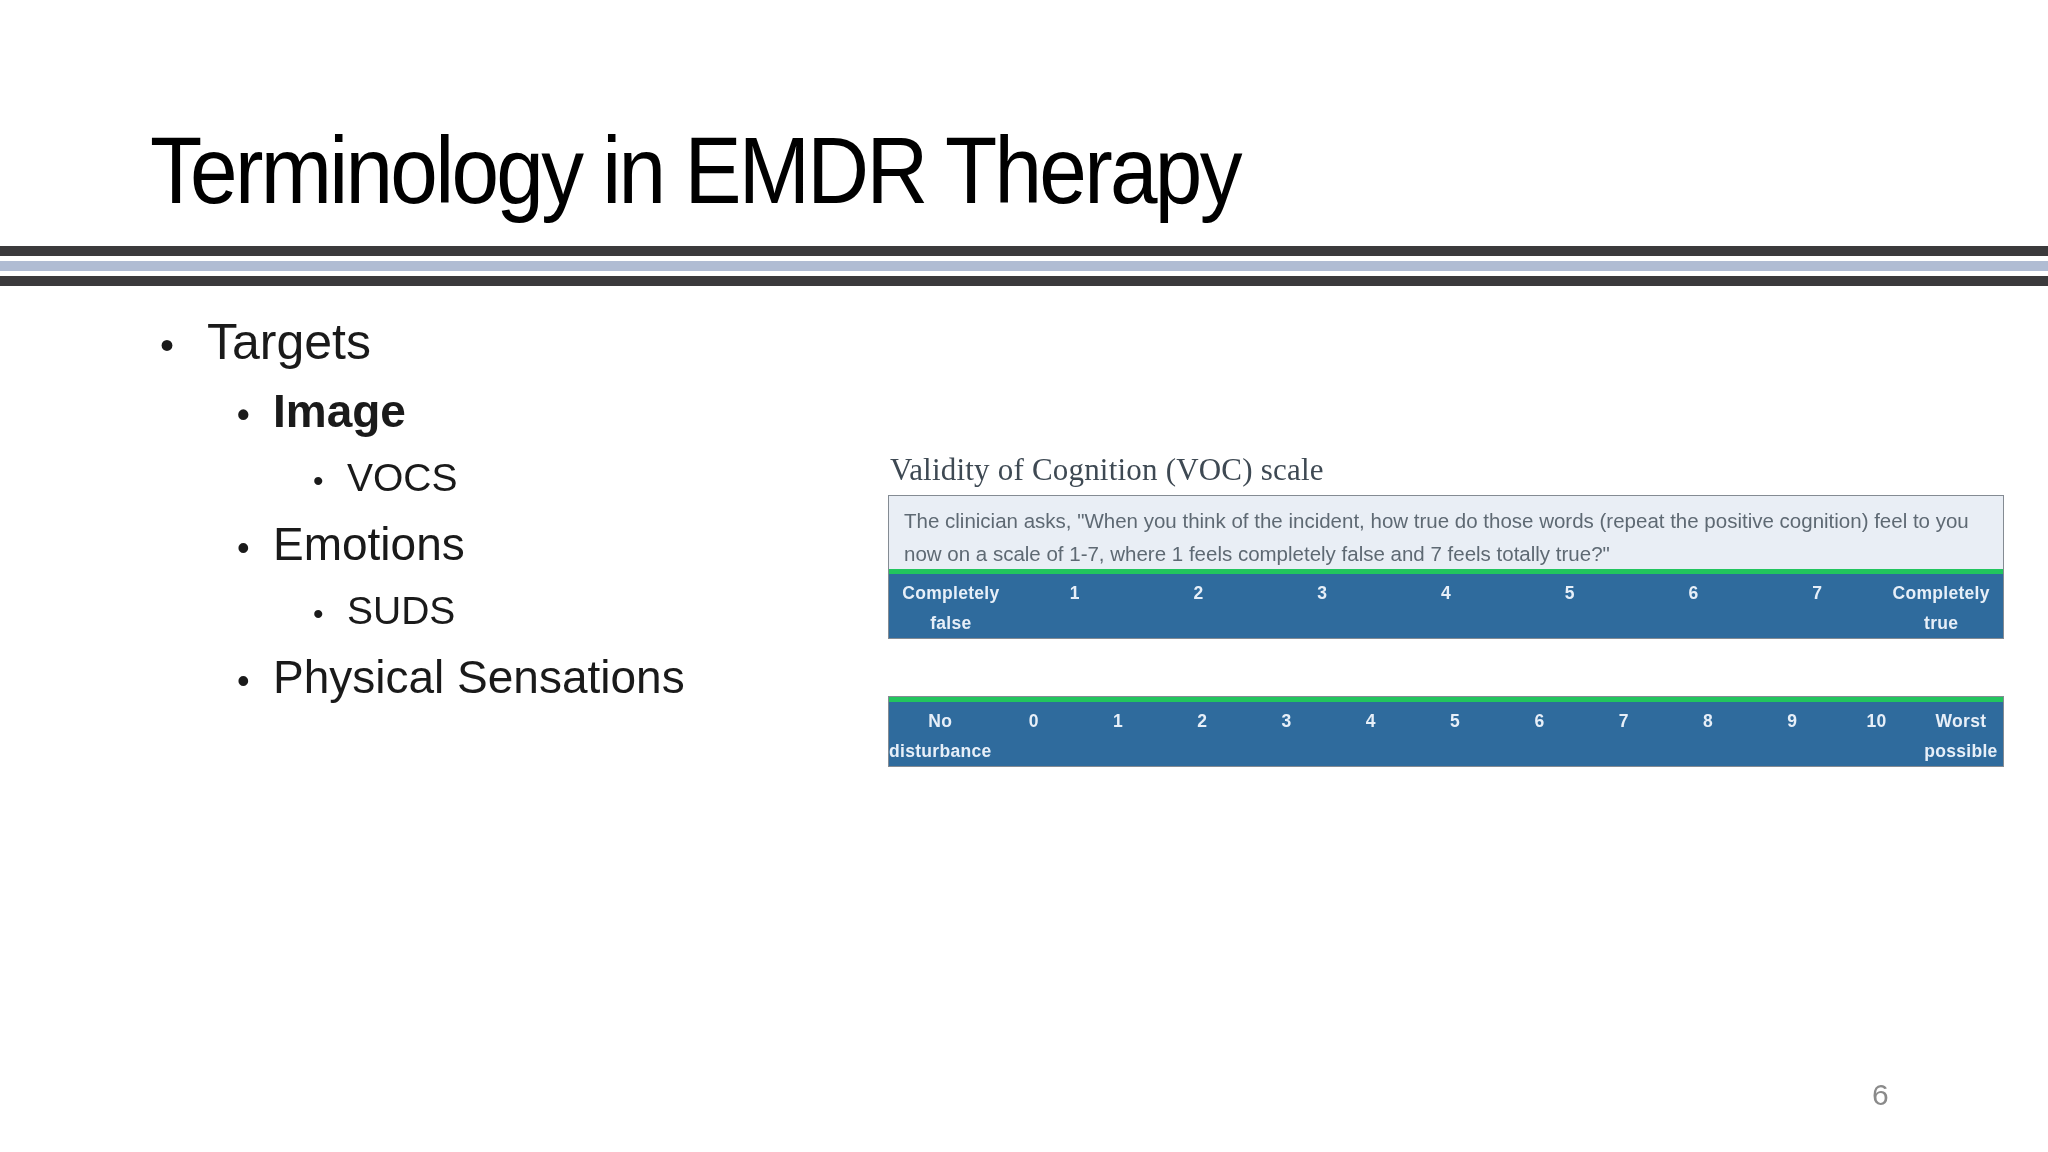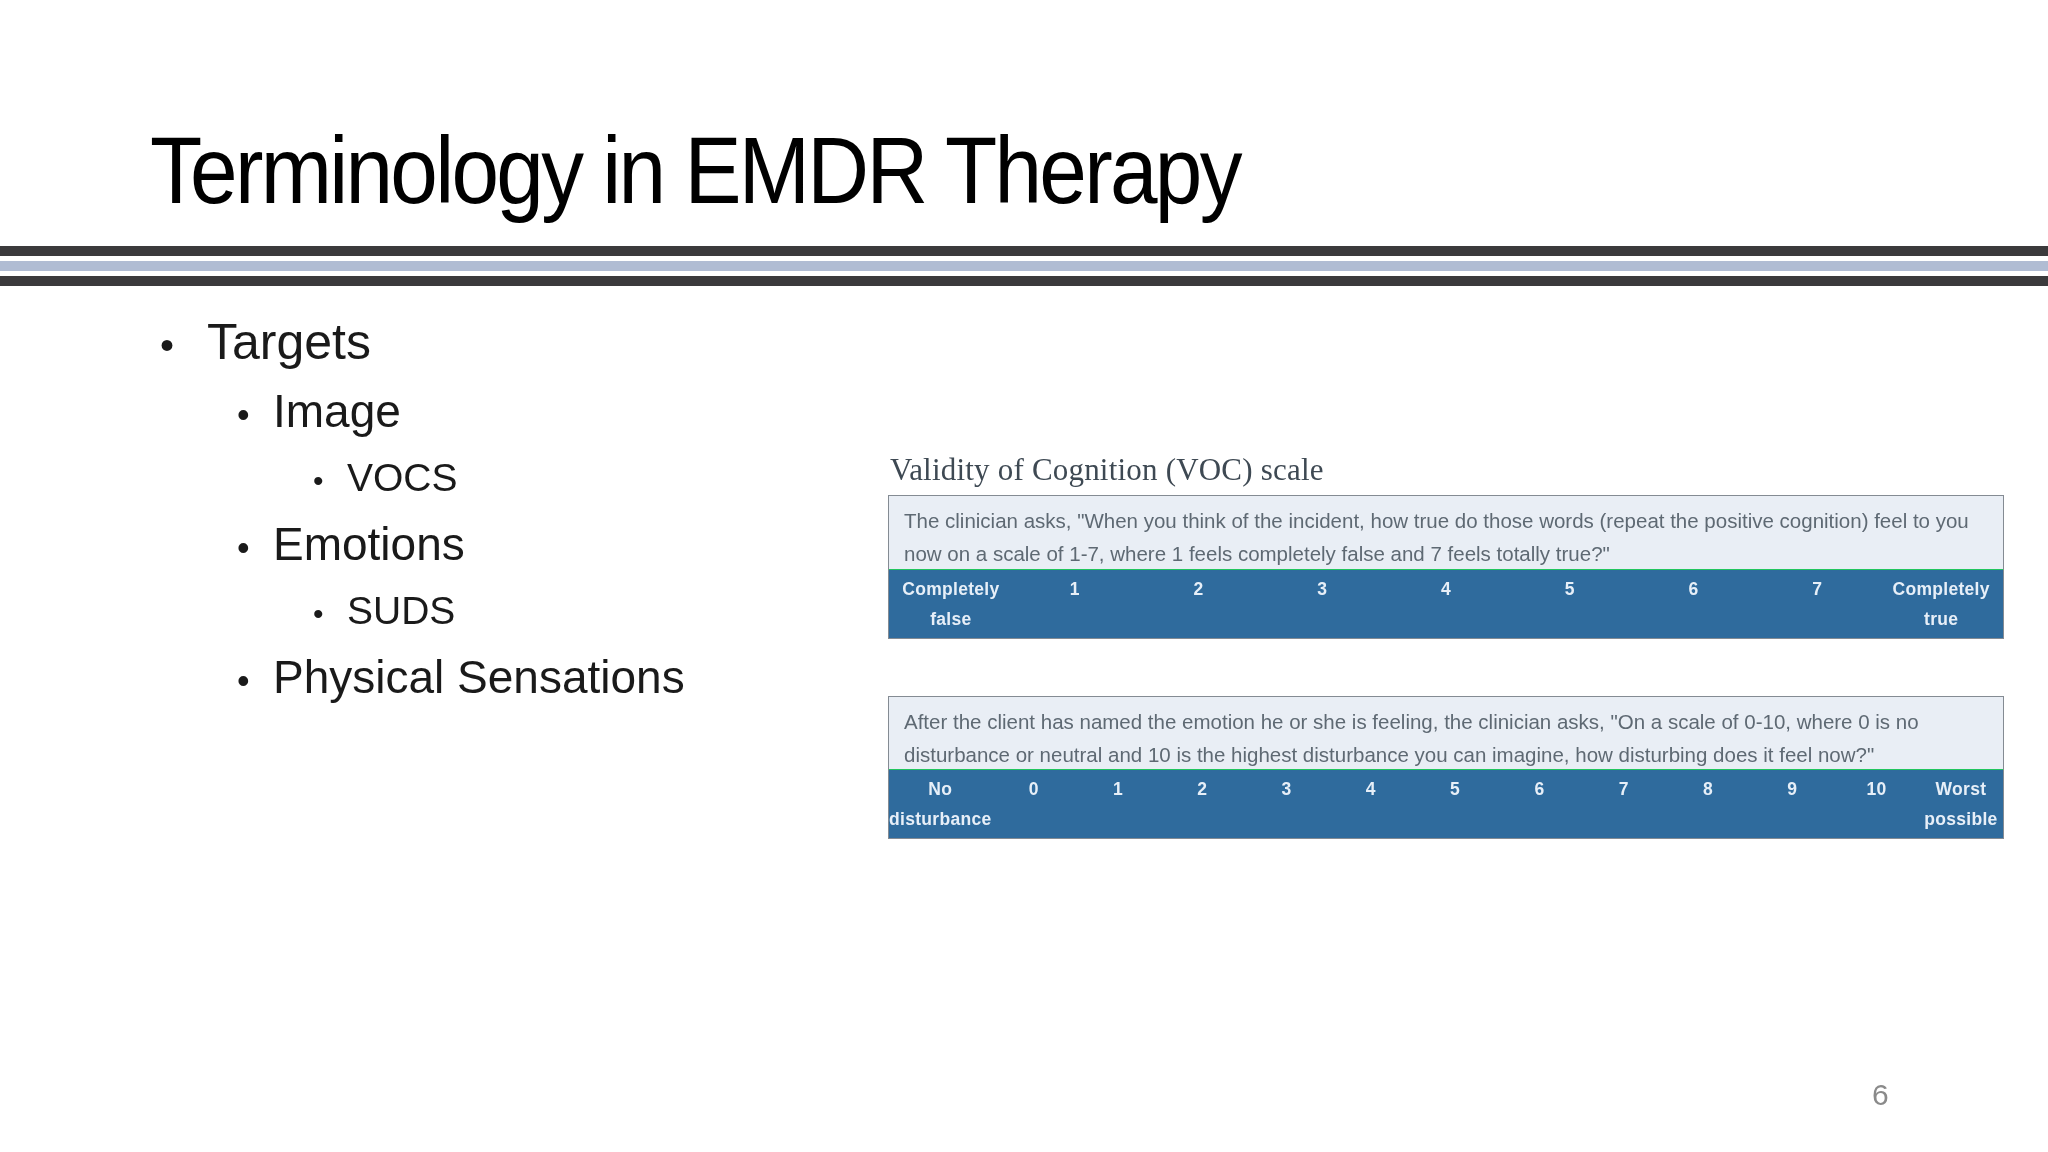--- a/index.html
+++ b/index.html
@@ -42,21 +42,21 @@
   }
   .bullets li { display: block; white-space: nowrap; }
   .bullets .dot { display: inline-block; text-align: left; }
   li.l1 { padding-left: 10px;  font-size: 50px; height: 69px; line-height: 69px; }
   li.l1 .dot { width: 47px; font-size: 40px; }
   li.l2 { padding-left: 87px;  font-size: 46px; height: 68px; line-height: 68px; }
   li.l2 .dot { width: 36px; font-size: 36px; }
   li.l3 { padding-left: 163px; font-size: 39px; height: 65px; line-height: 65px; }
   li.l3 .dot { width: 34px; font-size: 30px; }
   li.bold { font-weight: 400; }
-  li.reg  { font-weight: 400; }
+  li.reg  { font-weight: 700; }
 
   
   .scale {
     position: absolute;
     left: 888px;
     width: 1116px;
   }
   .scale.voc { top: 452px; }
   .scale.sud { top: 696px; }
   .scale h2 {
@@ -79,21 +79,21 @@
     line-height: 33px;
     color: #5e6973;
     background: #e9eef5;
   }
   .voc .question { height: 73px; }
   .sud .question { height: 72px; }
   .bar-row {
     display: flex;
     height: 69px;
     background: #2f6b9d;
-    border-top: 1px solid #22c55e;
+    border-top: 5px solid #22c55e;
     box-sizing: border-box;
   }
   .bar-row .cell {
     flex: 1;
     text-align: center;
     color: #e7eff8;
     font-weight: 700;
     font-size: 17.5px;
     letter-spacing: 0.3px;
   }
@@ -161,21 +161,20 @@
         <div class="cell">
           <div class="ln1">Completely</div>
           <div class="ln2">true</div>
         </div>
       </div>
     </div>
   </section>
 
   <section class="scale sud">
     <div class="table">
-      <div class="question">After the client has named the emotion he or she is feeling, the clinician asks, "On a scale of 0-10, where 0 is no disturbance or neutral and 10 is the highest disturbance you can imagine, how disturbing does it feel now?"</div>
       <div class="bar-row">
         <div class="cell">
           <div class="ln1">No</div>
           <div class="ln2">disturbance</div>
         </div>
         <div class="cell">
             <div class="ln1">0</div>
           </div>
         <div class="cell">
             <div class="ln1">1</div>

